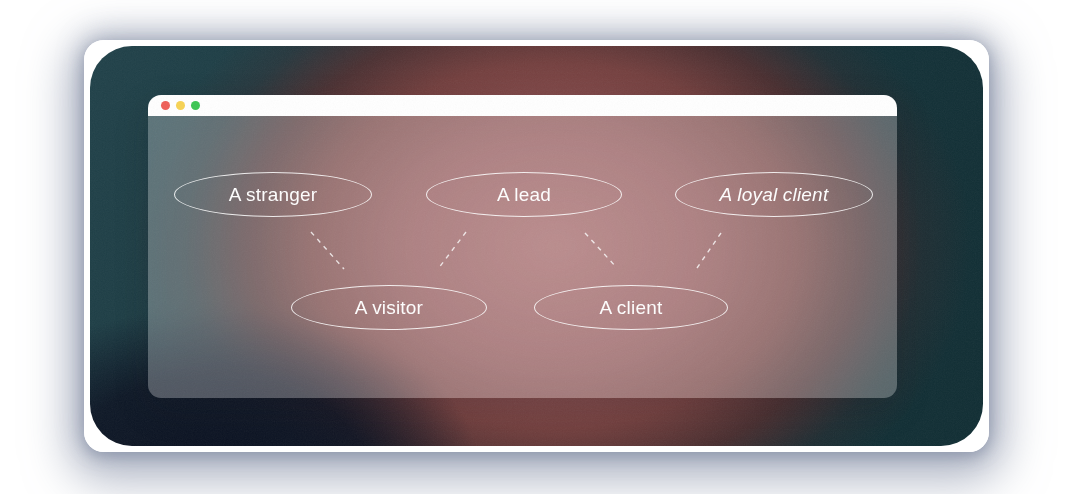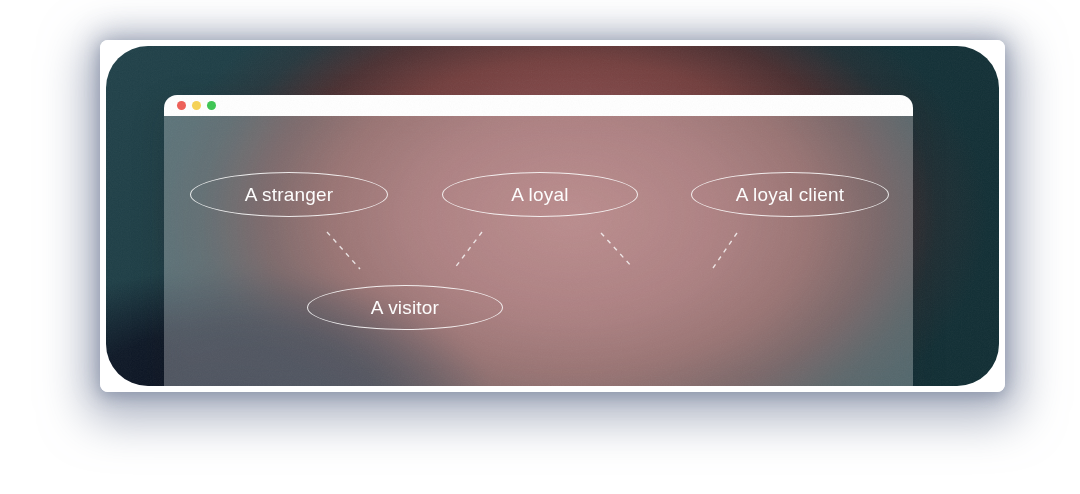--- a/index.html
+++ b/index.html
@@ -1,22 +1,22 @@
 <!DOCTYPE html>
 <html><head>
 <meta charset="utf-8">
 <style>
   * { margin:0; padding:0; box-sizing:border-box; }
   html,body { width:1080px; height:494px; background:#ffffff; overflow:hidden;
               font-family:"Liberation Sans", sans-serif; }
 
   
   .card {
-    position:absolute; left:100px; top:40px; width:905px; height:352px;
-    border:6px solid #ffffff; border-radius:8px;
+    position:absolute; left:84px; top:40px; width:905px; height:412px;
+    border:6px solid #ffffff; border-radius:20px;
     box-shadow: 0 4px 14px rgba(124,134,158,.55),
                 0 14px 46px 14px rgba(124,134,158,.60),
                 0 -4px 26px 2px rgba(124,134,158,.38);
     overflow:hidden;
   }
   .card-bg {
     position:absolute; inset:0; border-radius:42px; overflow:hidden;
     background-image:
       radial-gradient(ellipse 40% 55% at 14% 106%, #0c1222 0%, rgba(12,18,34,.85) 42%, rgba(12,18,34,0) 74%),
       radial-gradient(ellipse 52% 88% at 52% 50%, #a26263 0%, #8f5254 32%, #74403f 52%, rgba(92,46,46,.75) 66%, rgba(70,42,45,.25) 79%, rgba(21,50,57,0) 90%),
@@ -49,21 +49,21 @@
   .edges { position:absolute; left:0; top:0; width:749px; height:282px; pointer-events:none; }
   .node {
     position:absolute; height:45px;
     border:1.2px solid rgba(255,255,255,.88);
     border-radius:50%;
     display:flex; align-items:center; justify-content:center;
   }
   .node-label { color:#ffffff; font-size:19px; letter-spacing:.2px; white-space:nowrap; }
   .n-stranger { left:26px;  top:56px;  width:198px; }
   .n-lead     { left:278px; top:56px;  width:196px; }
-  .n-loyal    { left:527px; top:56px;  width:198px; }
+  .n-loyal    { left:527px; top:56px;  width:198px;font-style:italic; }
   .n-visitor  { left:143px; top:169px; width:196px;align-items:center; }
   .n-client   { left:386px; top:169px; width:194px; }
 </style>
 </head>
 <body>
 
 <div class="card">
   <div class="card-bg">
 
     <div class="window">
@@ -78,27 +78,30 @@
           <line x1="163" y1="116" x2="196" y2="153" stroke="rgba(255,255,255,0.8)" stroke-width="1.4" stroke-dasharray="4.5 5"></line>
           <line x1="318" y1="116" x2="290" y2="153" stroke="rgba(255,255,255,0.8)" stroke-width="1.4" stroke-dasharray="4.5 5"></line>
           <line x1="437" y1="117" x2="469" y2="152" stroke="rgba(255,255,255,0.8)" stroke-width="1.4" stroke-dasharray="4.5 5"></line>
           <line x1="573" y1="117" x2="549" y2="152" stroke="rgba(255,255,255,0.8)" stroke-width="1.4" stroke-dasharray="4.5 5"></line>
         </svg>
 
         <div class="node n-stranger">
           <span class="node-label">A stranger</span>
         </div>
         <div class="node n-lead">
-          <span class="node-label">A loyal</span>
+          <span class="node-label">A lead</span>
         </div>
         <div class="node n-loyal">
           <span class="node-label">A loyal client</span>
         </div>
         <div class="node n-visitor">
           <span class="node-label">A visitor</span>
+        </div>
+        <div class="node n-client">
+          <span class="node-label">A client</span>
         </div>
       </div>
     </div>
 
     <svg class="grain">
       <filter id="grainf">
         <feTurbulence type="fractalNoise" baseFrequency="0.9" numOctaves="2" stitchTiles="stitch"></feTurbulence>
         <feColorMatrix type="saturate" values="0"></feColorMatrix>
       </filter>
       <rect width="100%" height="100%" filter="url(#grainf)"></rect>

